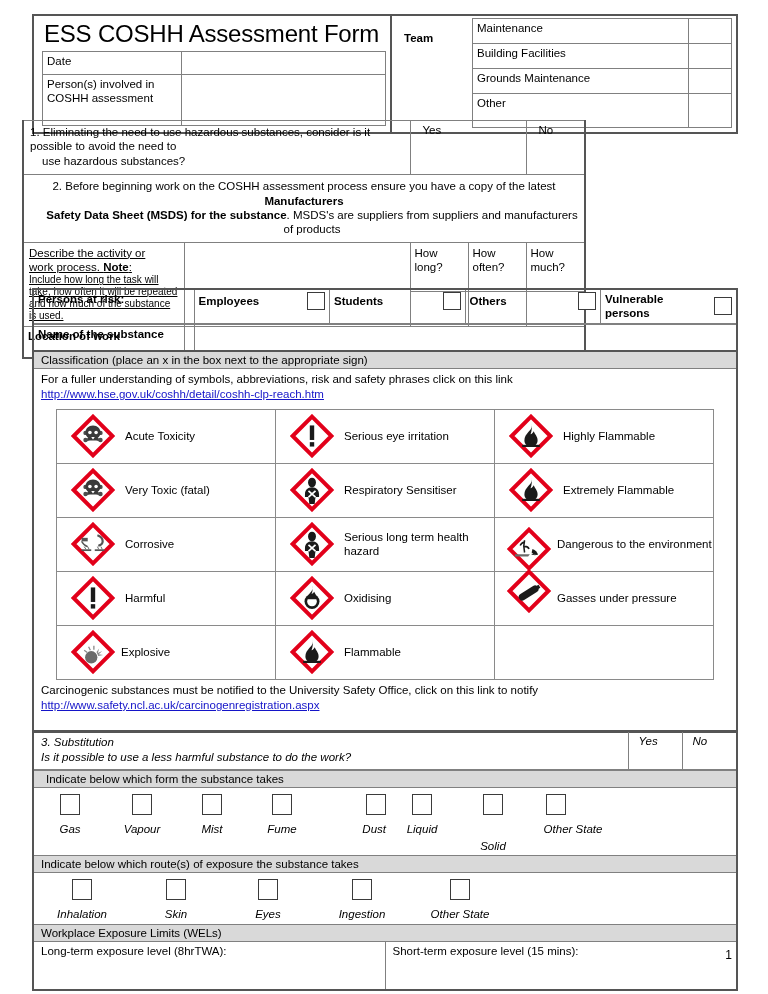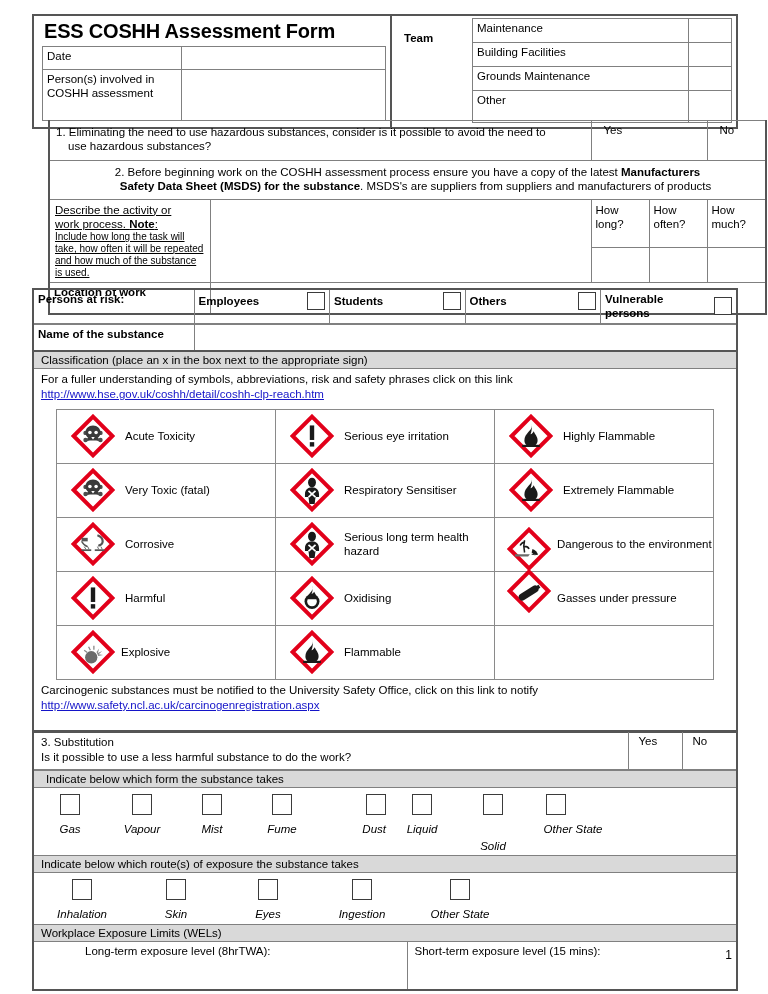--- a/index.html
+++ b/index.html
@@ -45,22 +45,22 @@
     background: #fff;
     box-sizing: border-box;
   }
   .hdr-wrap { display: flex; }
   .hdr-left {
     width: 356px;
     box-sizing: border-box;
     padding: 3px 4px 6px 8px;
   }
   .form-title {
-    font-size: 20px;
-    font-weight: bold;
+    font-size: 24px;
+    font-weight: normal;
     letter-spacing: -0.2px;
     margin: 1px 0 3px 2px;
     white-space: nowrap;
   }
   .t-date { width: 100%; }
   .t-date td { height: 18px; }
   .t-date td.lbl { width: 130px; }
   .t-date td.lbl2 { width: 130px; height: 46px; }
 
   .hdr-team {
@@ -80,22 +80,22 @@
     flex: 1;
     margin: 2px 4px 4px 0;
   }
   .t-team td { height: 18px; margin-left: 39px; }
   .t-team td.tick { width: 34px; }
   .t-team td.last { height: 26px; }
 
   
   .block2 {
     position: absolute;
-    left: 48px; top: 120px;
-    width: 719px;
+    left: 22px; top: 120px;
+    width: 564px;
     border: 2px solid #555;
     border-top: none;
     box-sizing: border-box;
   }
   .t-main { width: 100%; border-collapse: collapse; }
   .t-main td { border: 1px solid #808080; }
   .q1-text { padding: 4px 6px 6px 6px; }
   .q1-text .indent { display: block; padding-left: 12px; }
   .yn { width: 70px; text-align: left; padding-left: 12px; }
   .q2-text { padding: 4px 6px 5px 6px; text-align: center; }
@@ -197,21 +197,21 @@
   .note-carc .pad { padding-bottom: 16px; }
 
   
   .block5 {
     position: absolute;
     left: 32px; top: 730px;
     width: 706px;
     border: 2px solid #555;
     box-sizing: border-box;
   }
-  .t-subst { width: 100%; }
+  .t-subst { width: 100%; font-style: italic; }
   .t-subst td { border: 1px solid #808080; }
   .subst-q { padding: 3px 6px 4px 7px; line-height: 1.3; }
   .shade-row {
     background: #d9d9d9;
     font-size: 11.5px;
     padding: 2px 0 2px 12px;
     border-top: 1px solid #808080;
     border-bottom: 1px solid #808080;
   }
   .optrow {
@@ -224,21 +224,21 @@
     align-items: center;
     font-size: 11.5px;
   }
   .opt .box {
     width: 20px; height: 21px;
     border: 1.6px solid #3b3b3b;
     background: #fff;
     box-sizing: border-box;
   }
   .opt .cap { margin-top: 8px; white-space: nowrap; font-style: italic; }
-  .wel-wrap { display: flex; margin-left: 44px; }
+  .wel-wrap { display: flex; }
   .wel-cell {
     flex: 1;
     border-right: 1px solid #808080;
     padding: 3px 6px 4px 7px;
     font-size: 11.5px;
     height: 47px;
     box-sizing: border-box;
   }
   .wel-cell:last-child { border-right: none; }
 

